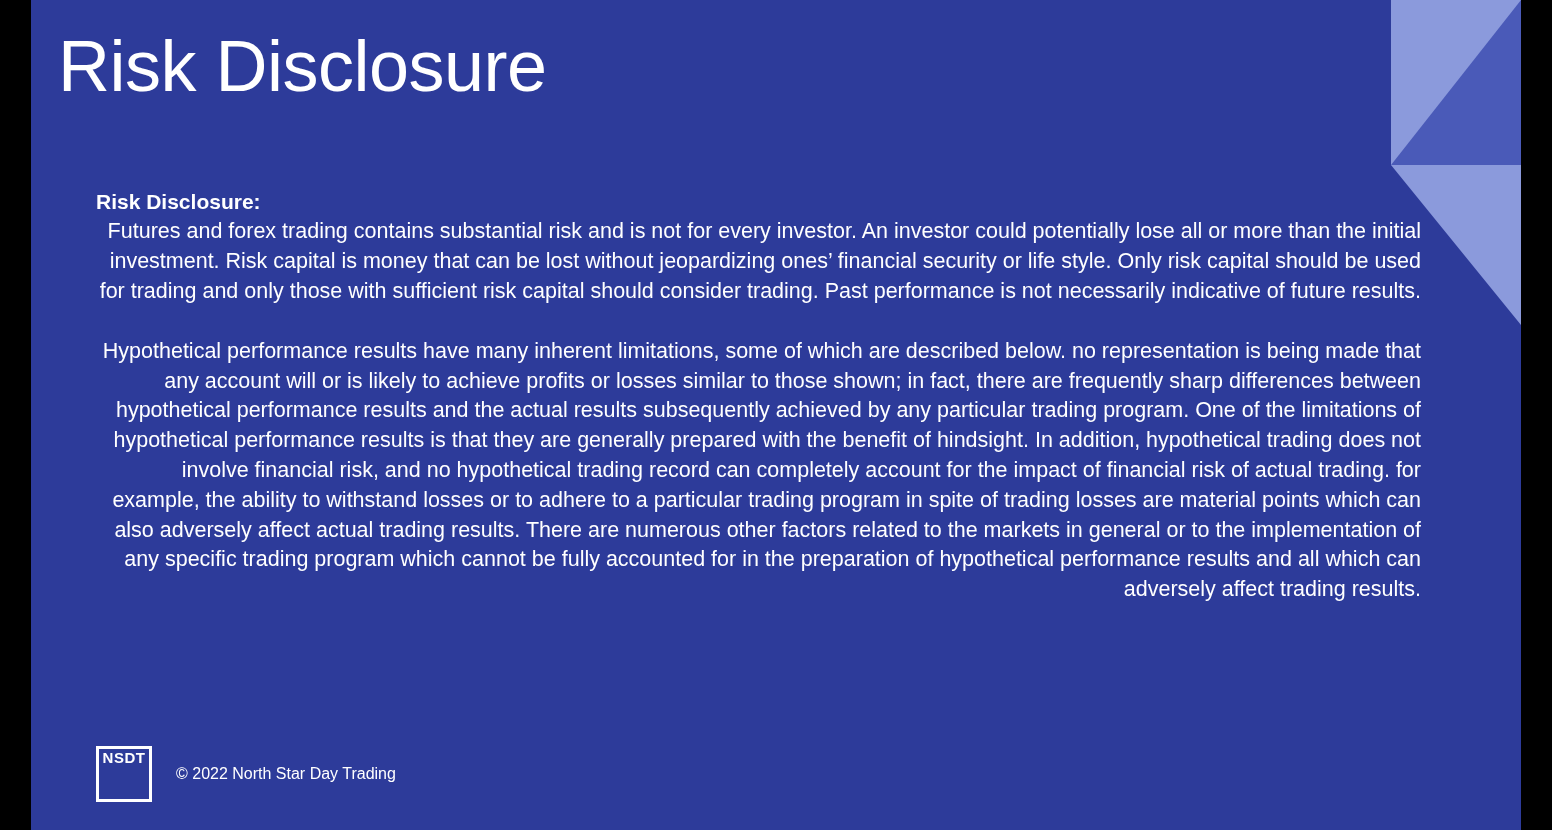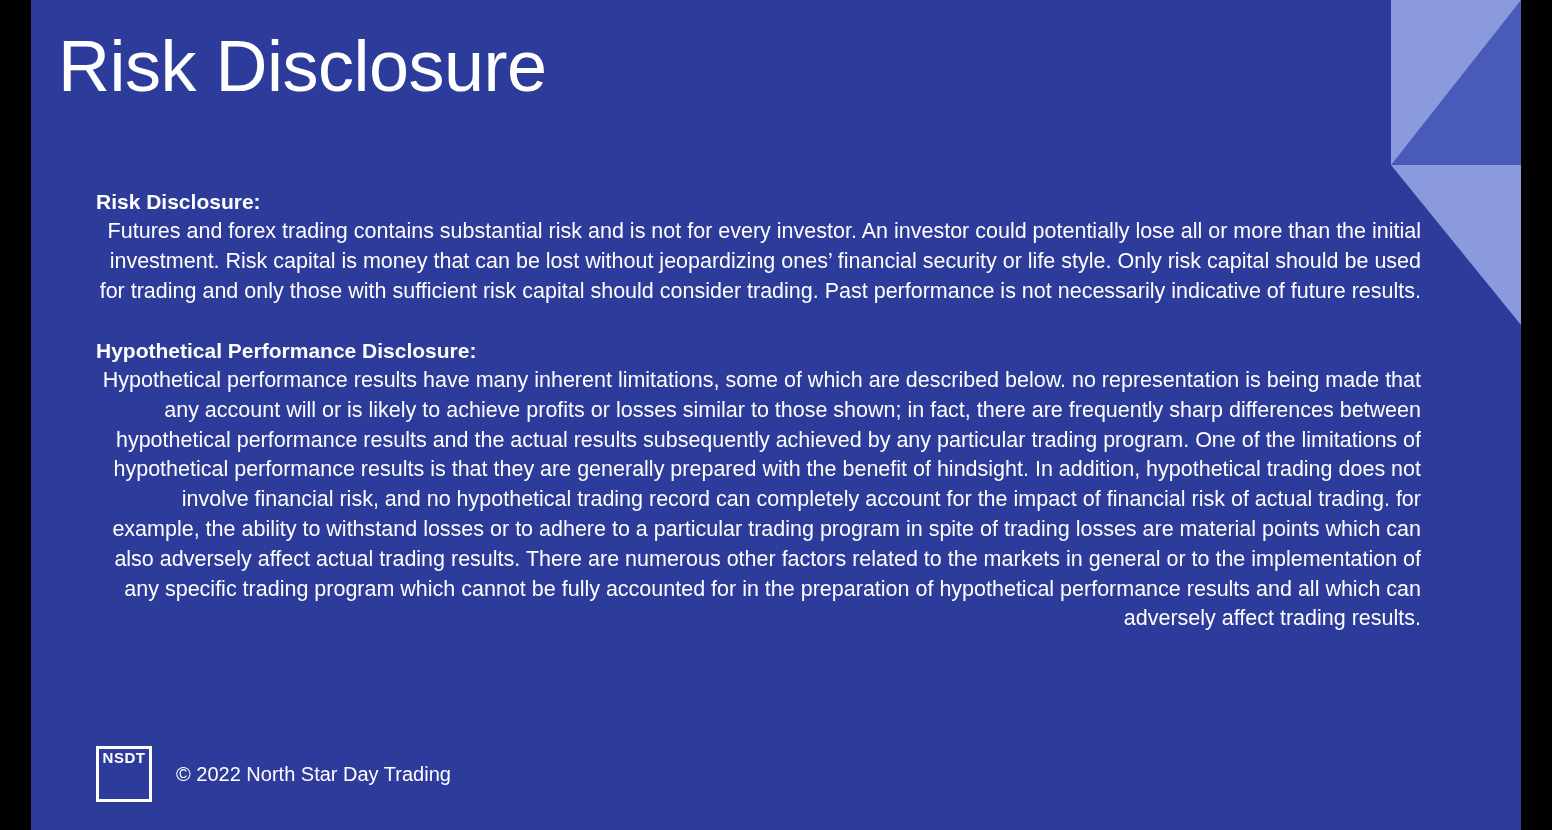--- a/index.html
+++ b/index.html
@@ -101,21 +101,21 @@
   }
   .logo-box span {
     font-size: 15px;
     font-weight: bold;
     letter-spacing: 0.5px;
     color: #ffffff;
     font-family: "Liberation Sans", sans-serif;
   }
 
   .copyright {
-    font-size: 20px;
+    font-size: 16px;
     color: #ffffff;
     line-height: 1;
   }
 </style>
 </head>
 <body>
 
 <div class="stage">
 
   <div class="slide">
@@ -128,21 +128,20 @@
 
     <div class="title">Risk Disclosure</div>
 
     <div class="body-block">
 
       <p class="sec-heading">Risk Disclosure:</p>
       <p class="sec-para">Futures and forex trading contains substantial risk and is not for every investor. An investor could potentially lose all or more than the initial investment. Risk capital is money that can be lost without jeopardizing ones’ financial security or life style. Only risk capital should be used for trading and only those with sufficient risk capital should consider trading. Past performance is not necessarily indicative of future results.</p>
 
       <div class="spacer"></div>
 
-      <p class="sec-heading">Hypothetical Performance Disclosure:</p>
       <p class="sec-para">Hypothetical performance results have many inherent limitations, some of which are described below. no representation is being made that any account will or is likely to achieve profits or losses similar to those shown; in fact, there are frequently sharp differences between hypothetical performance results and the actual results subsequently achieved by any particular trading program. One of the limitations of hypothetical performance results is that they are generally prepared with the benefit of hindsight. In addition, hypothetical trading does not involve financial risk, and no hypothetical trading record can completely account for the impact of financial risk of actual trading. for example, the ability to withstand losses or to adhere to a particular trading program in spite of trading losses are material points which can also adversely affect actual trading results. There are numerous other factors related to the markets in general or to the implementation of any specific trading program which cannot be fully accounted for in the preparation of hypothetical performance results and all which can adversely affect trading results.</p>
 
     </div>
 
     <div class="footer">
       <div class="logo-box">
         <span>NSDT</span>
       </div>
       <div class="copyright">© 2022 North Star Day Trading</div>
     </div>

